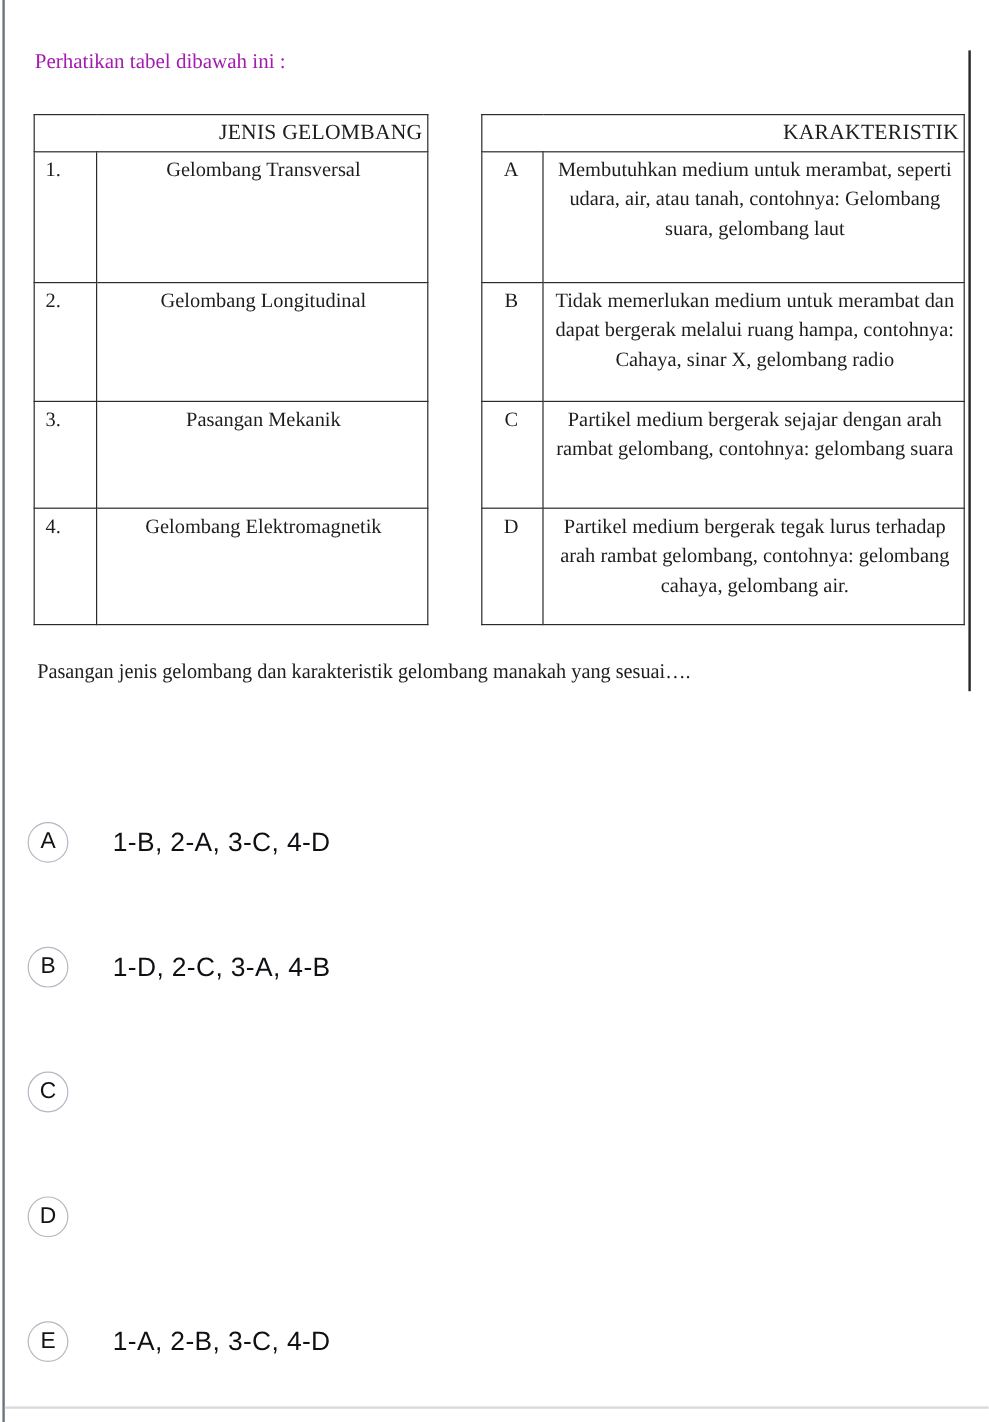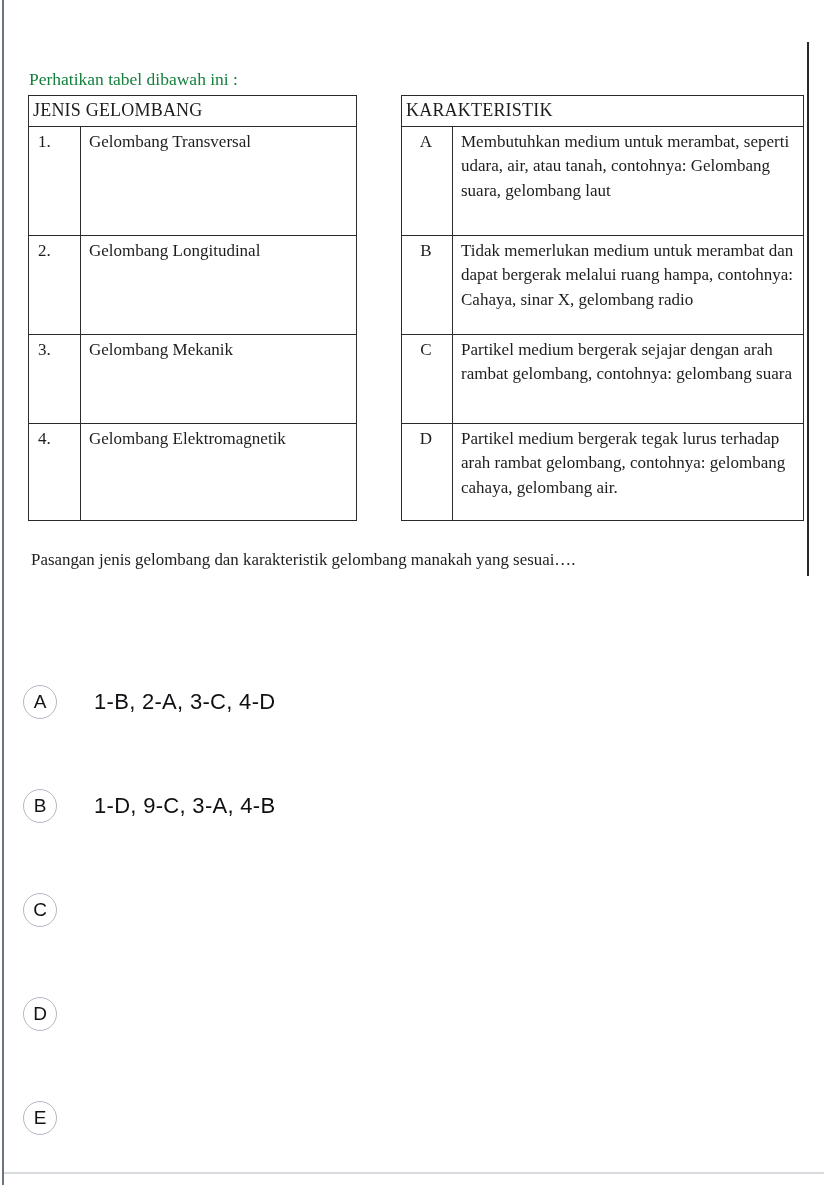--- a/index.html
+++ b/index.html
@@ -46,45 +46,45 @@
   #question-block {
     position: absolute;
     left: 0;
     top: 0;
     width: 824px;
   }
 
   #intro-text {
     position: absolute;
     left: 29px;
-    top: 69px;
+    top: 41px;
     font-size: 17.5px;
     line-height: 20px;
     white-space: nowrap;
-    color: #15803d;
+    color: #a21caf;
   }
 
   
   .wave-table {
     position: absolute;
     border-collapse: collapse;
     table-layout: fixed;
     font-size: 17px;
     line-height: 24.5px;
     color: #1d1d1d;
   }
   .wave-table td, .wave-table th {
     border: 1.4px solid #2b2b2b;
     vertical-align: top;
     padding: 3px 6px 3px 8px;
     font-weight: normal;
-    text-align: left;
+    text-align: center;
   }
   .wave-table th {
-    text-align: left;
+    text-align: right;
     font-size: 18px;
     padding: 2px 4px 3px 4px;
     letter-spacing: 0.2px;
     margin-left: 24px;
   }
   .wave-table .num-col {
     text-align: left;
     padding-left: 9px;
   }
 
@@ -190,21 +190,21 @@
       <tr class="r1">
         <td class="num-col">1.</td>
         <td>Gelombang Transversal</td>
       </tr>
       <tr class="r2">
         <td class="num-col">2.</td>
         <td>Gelombang Longitudinal</td>
       </tr>
       <tr class="r3">
         <td class="num-col">3.</td>
-        <td>Gelombang Mekanik</td>
+        <td>Pasangan Mekanik</td>
       </tr>
       <tr class="r4">
         <td class="num-col">4.</td>
         <td>Gelombang Elektromagnetik</td>
       </tr>
     </tbody>
   </table>
 
   <table class="wave-table" id="table-karakteristik">
     <colgroup>
@@ -242,30 +242,31 @@
 
 <div id="options-list">
 
   <div class="option-row">
     <div class="option-bullet">A</div>
     <div class="option-text">1-B, 2-A, 3-C, 4-D</div>
   </div>
 
   <div class="option-row">
     <div class="option-bullet">B</div>
-    <div class="option-text">1-D, 9-C, 3-A, 4-B</div>
+    <div class="option-text">1-D, 2-C, 3-A, 4-B</div>
   </div>
 
   <div class="option-row">
     <div class="option-bullet">C</div>
   </div>
 
   <div class="option-row">
     <div class="option-bullet">D</div>
   </div>
 
   <div class="option-row">
     <div class="option-bullet">E</div>
+    <div class="option-text">1-A, 2-B, 3-C, 4-D</div>
   </div>
 
 </div>
 
 <div id="bottom-edge-rule"></div>
 
 </body></html>

